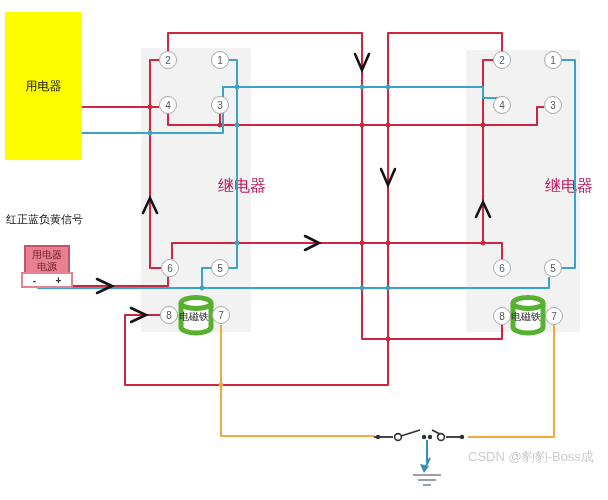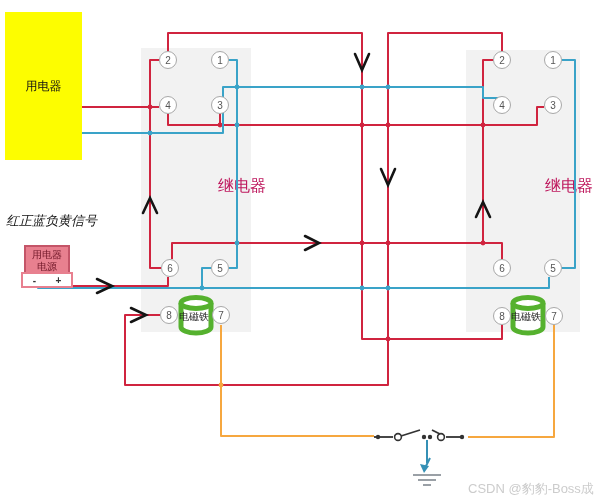--- a/index.html
+++ b/index.html
@@ -9,29 +9,29 @@
   .relay-label{position:absolute;left:50%;transform:translateX(-50%);top:128px;
                font-size:16px;color:#be185d;white-space:nowrap;margin-left:46px;}
   .appliance{position:absolute;left:5px;top:12px;width:77px;height:148px;
              background:var(--appliance_bg);z-index:1;display:flex;align-items:center;justify-content:center;
              font-size:12px;color:#111;}
   svg.wires{position:absolute;left:0;top:0;z-index:2;}
   .terminal{position:absolute;width:18px;height:18px;border-radius:50%;background:#fff;
             border:1.5px solid #a8a8a8;box-sizing:border-box;color:#555;font-size:10px;
             display:flex;align-items:center;justify-content:center;z-index:3;}
   .magnet-label{position:absolute;z-index:4;font-size:10px;color:#222;white-space:nowrap;}
-  .power-note{position:absolute;left:6px;top:212px;font-size:13px;color:#111;z-index:4;white-space:nowrap;font-style:italic;}
+  .power-note{position:absolute;left:6px;top:212px;font-size:11px;color:#111;z-index:4;white-space:nowrap;}
   .power-box{position:absolute;left:24px;top:245px;width:42px;height:27px;background:var(--power_bg);
              border:2px solid var(--power_border);z-index:4;display:flex;flex-direction:column;
              align-items:center;justify-content:center;font-size:10px;color:#6e1526;line-height:12px;}
   .power-strip{position:absolute;left:21px;top:272px;width:48px;height:12px;background:#fff;
                border:2px solid var(--power_bg);z-index:4;display:flex;align-items:center;
                justify-content:space-around;font-size:10px;font-weight:bold;color:#333;}
   .switch-note{position:absolute;left:373px;top:414px;font-size:11px;color:#333;z-index:4;white-space:nowrap;}
-  .watermark{position:absolute;left:468px;top:448px;font-size:13px;color:var(--watermark);z-index:4;white-space:nowrap;margin-top:32px;}
+  .watermark{position:absolute;left:468px;top:448px;font-size:13px;color:var(--watermark);z-index:4;white-space:nowrap;}
 </style>
 </head>
 <body>
 
 <div class="canvas">
 
   <div class="relay" style="left:141px;top:48px;width:110px;height:284px;">
     <span class="relay-label">继电器</span>
   </div>
   <div class="relay" style="left:466px;top:50px;width:114px;height:282px;">

